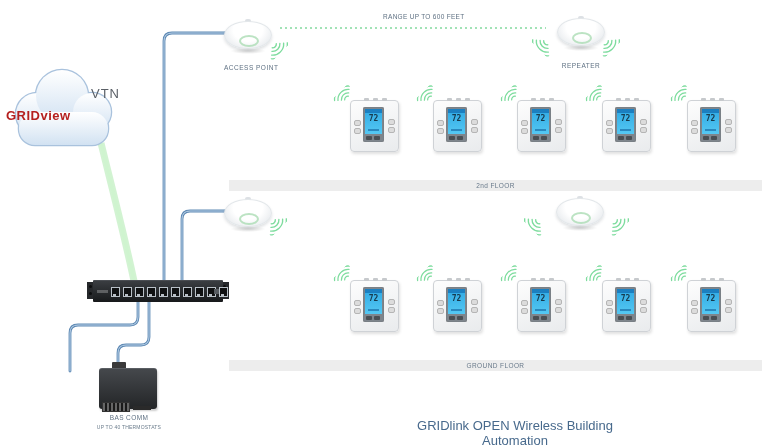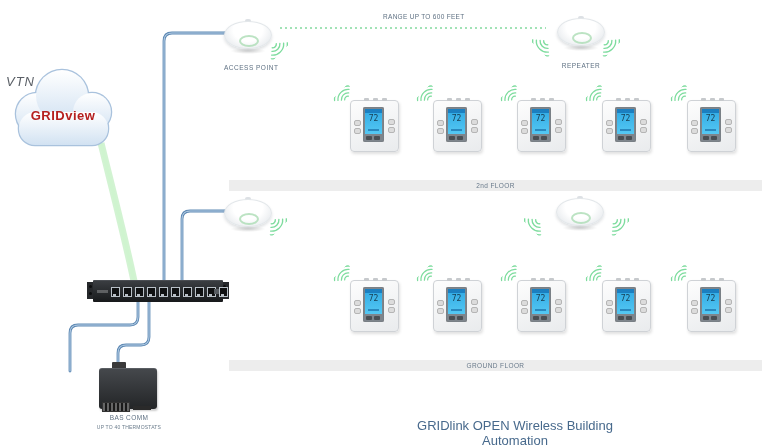--- a/index.html
+++ b/index.html
@@ -2,23 +2,23 @@
 <html><head>
 <meta charset="utf-8">
 <style>
   html,body{margin:0;padding:0;}
   body{font-family:"Liberation Sans",sans-serif;background:#fff;}
   #canvas{position:relative;width:768px;height:446px;background:#ffffff;overflow:hidden;}
   #lines{position:absolute;left:0;top:0;z-index:1;}
 
   
   .cloud{position:absolute;left:6px;top:50px;width:114px;height:114px;z-index:3;}
-  .cloud .txt1{position:absolute;left:0;top:24px;width:100%;text-align:left;
-    font-size:13px;color:#5a5f66;letter-spacing:1px;font-style:italic;}
-  .cloud .txt2{position:absolute;left:0;top:58px;width:100%;text-align:center;
+  .cloud .txt1{position:absolute;left:0;top:36px;width:100%;text-align:right;
+    font-size:13px;color:#5a5f66;letter-spacing:1px;}
+  .cloud .txt2{position:absolute;left:0;top:58px;width:100%;
     font-size:13px;font-weight:bold;color:#b5201f;letter-spacing:0.5px;}
 
   
   .waves{position:absolute;color:#7edc9e;z-index:4;}
 
   
   .ap{position:absolute;width:48px;height:32px;z-index:3;}
   .ap-nub{position:absolute;left:21px;top:0;width:6px;height:4px;background:#dde1e5;border-radius:2px;}
   .ap-disc{position:absolute;left:0;top:2px;width:46px;height:26px;border-radius:50%;
     background:radial-gradient(ellipse at 50% 30%, #ffffff 45%, #f0f2f4 70%, #dce1e6 100%);
@@ -48,21 +48,21 @@
     background:linear-gradient(160deg,#fdfdfd,#e9ebed);
     border:1px solid #cfd2d6;border-radius:4px;box-shadow:1px 2px 3px rgba(0,0,0,0.12);}
   .tab{position:absolute;top:-3px;width:5px;height:3px;background:#c6c9cc;border-radius:1px;}
   .tab.t1{left:13px}.tab.t2{left:22px}.tab.t3{left:31px}
   .lcd{position:absolute;left:12px;top:6px;width:21px;height:35px;background:#7e858c;
     border-radius:2px;box-shadow:inset 0 0 1px #555;}
   .screen{position:absolute;left:2px;top:2px;width:17px;height:25px;
     background:linear-gradient(#2fa9e4,#55c8f3);}
   .screen .bar{position:absolute;left:0;top:0;width:100%;height:4px;background:#1b7fc0;}
   .lcd-temp{position:absolute;left:0;top:5px;width:100%;text-align:center;
-    font-size:8px;font-weight:normal;color:#183b4e;font-family:"DejaVu Sans Mono",monospace;}
+    font-size:8px;font-weight:bold;color:#183b4e;font-family:"DejaVu Sans Mono",monospace;}
   .lcd-sub{position:absolute;left:3px;bottom:3px;width:11px;height:2px;background:#1b6fa8;opacity:.7;}
   .lcd-btn{position:absolute;bottom:2px;width:6px;height:4px;background:#4a4f54;border-radius:1px;}
   .lcd-btn.b1{left:3px}.lcd-btn.b2{left:11px}
   .sbtn{position:absolute;width:5px;height:4px;background:#dcdcdc;border:1px solid #b5b5b5;border-radius:2px;}
   .sbtn.l1{left:3px;top:19px}.sbtn.l2{left:3px;top:27px}
   .sbtn.r1{right:3px;top:18px}.sbtn.r2{right:3px;top:26px}
 
   
   .switch{position:absolute;left:87px;top:280px;width:142px;height:21px;z-index:3;}
   .ear{position:absolute;top:2px;width:8px;height:17px;background:#26282b;}

